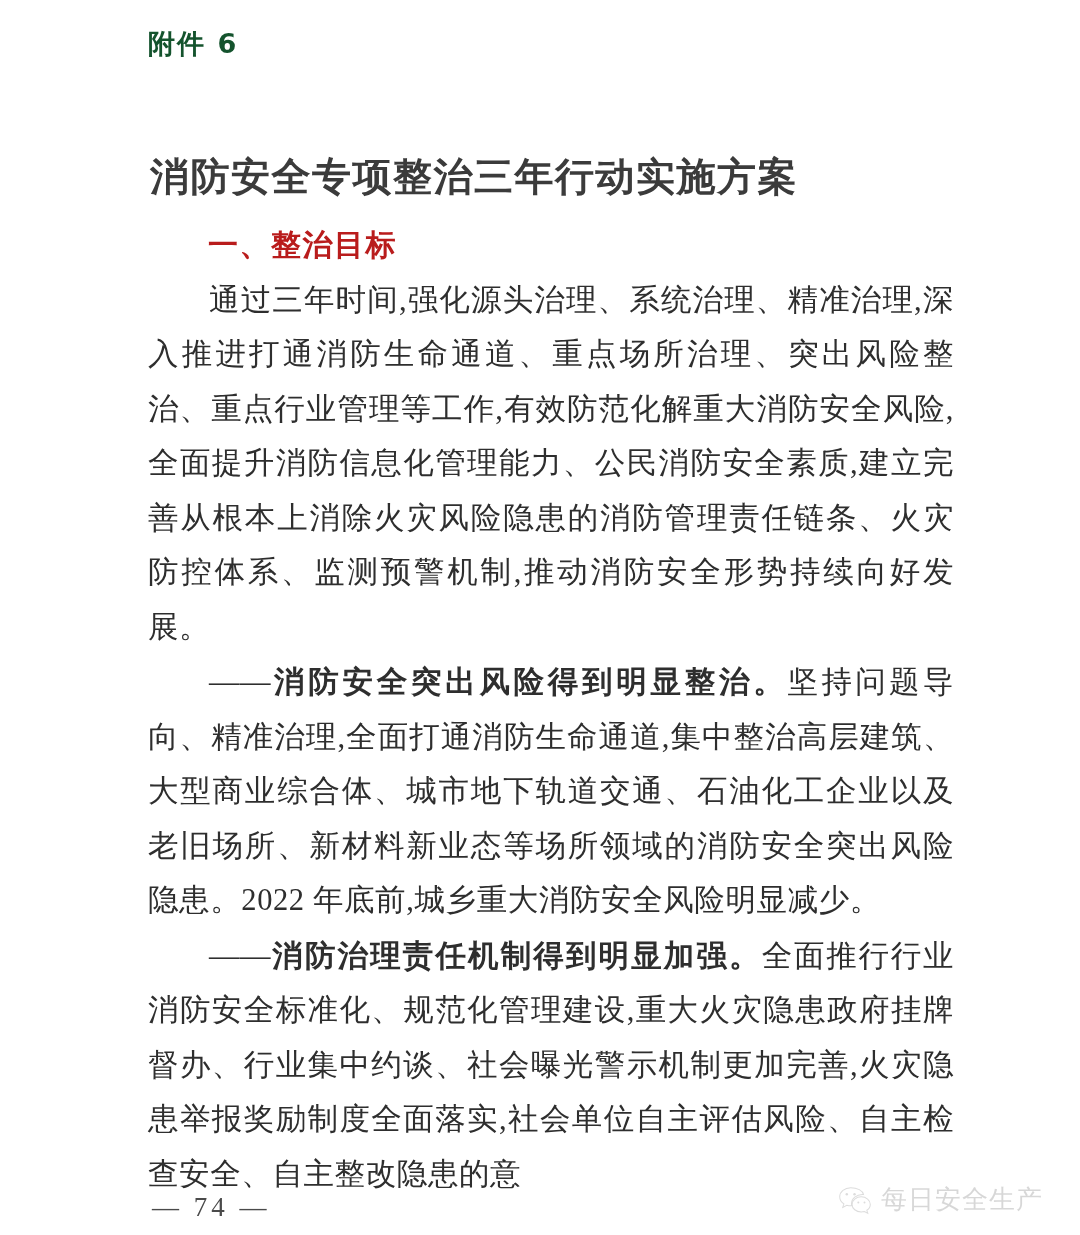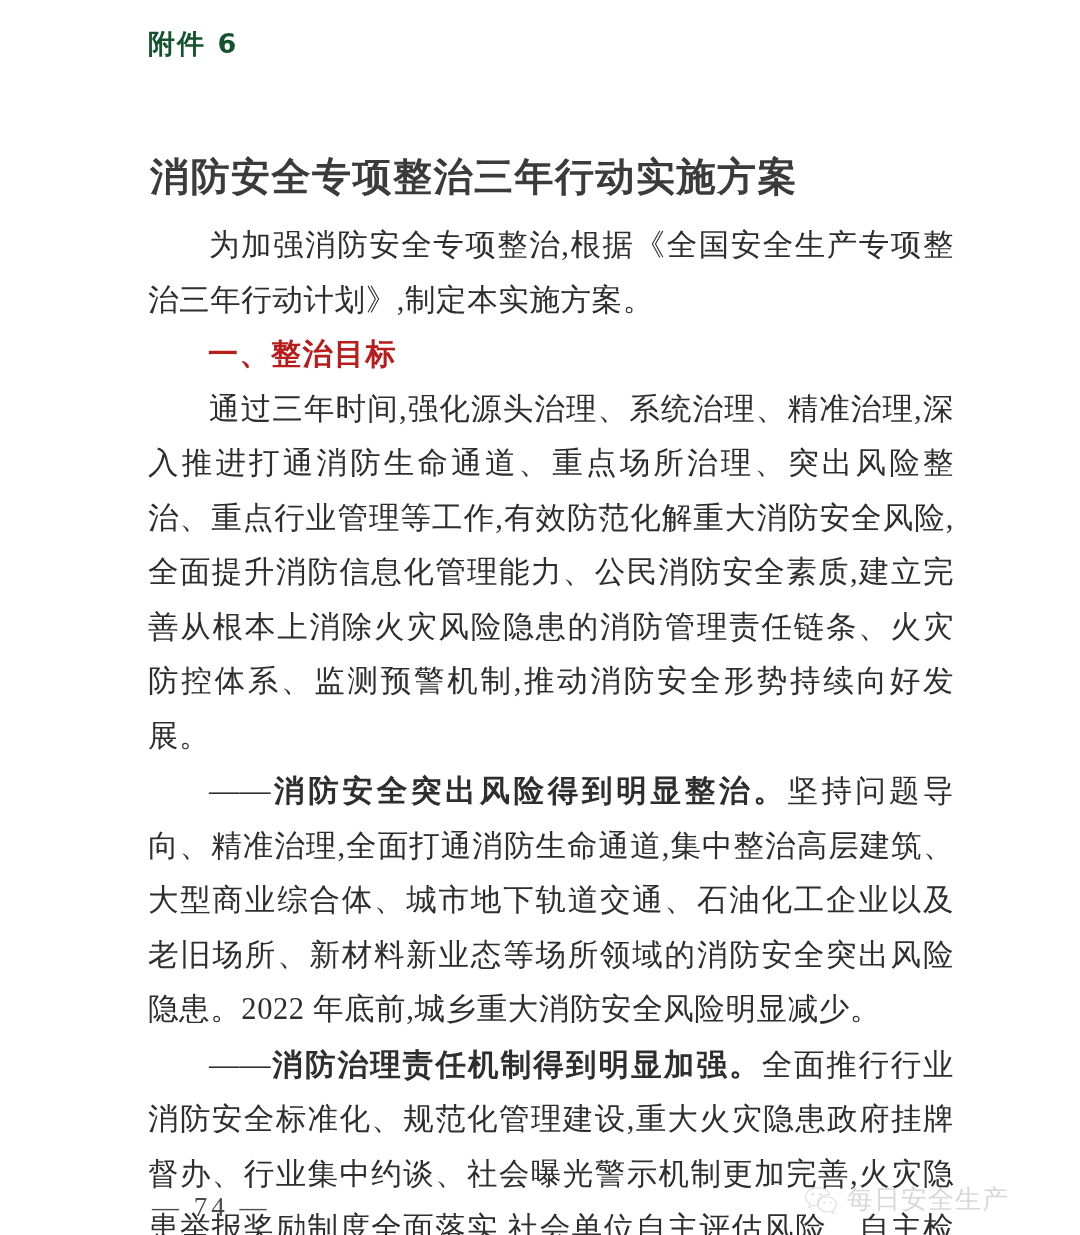--- a/index.html
+++ b/index.html
@@ -102,21 +102,21 @@
     font-family: "Liberation Serif", "DejaVu Serif", serif;
     font-size: 27px;
     color: #4a4a4a;
     letter-spacing: 4px;
     white-space: nowrap;
   }
 
   
   .watermark {
     position: absolute;
-    left: 804px;
+    left: 838px;
     top: 1182px;
     display: flex;
     align-items: center;
     gap: 9px;
     opacity: 0.34;
     pointer-events: none;
   }
   .watermark .wm-logo {
     width: 34px;
     height: 30px;
@@ -134,21 +134,20 @@
 <body>
 
 <div class="page">
 
   <div class="attachment-label">附件 6</div>
 
   <h1 class="doc-title">消防安全专项整治三年行动实施方案</h1>
 
   <div class="body-col">
 
-    <p class="para">为加强消防安全专项整治,根据《全国安全生产专项整治三年行动计划》,制定本实施方案。</p>
 
     <h2 class="section-heading">一、整治目标</h2>
 
     <p class="para">通过三年时间,强化源头治理、系统治理、精准治理,深入推进打通消防生命通道、重点场所治理、突出风险整治、重点行业管理等工作,有效防范化解重大消防安全风险,全面提升消防信息化管理能力、公民消防安全素质,建立完善从根本上消除火灾风险隐患的消防管理责任链条、火灾防控体系、监测预警机制,推动消防安全形势持续向好发展。</p>
 
     <p class="para"><span>——</span><span class="lead">消防安全突出风险得到明显整治。</span><span>坚持问题导向、精准治理,全面打通消防生命通道,集中整治高层建筑、大型商业综合体、城市地下轨道交通、石油化工企业以及老旧场所、新材料新业态等场所领域的消防安全突出风险隐患。2022 年底前,城乡重大消防安全风险明显减少。</span></p>
 
     <p class="para"><span>——</span><span class="lead">消防治理责任机制得到明显加强。</span><span>全面推行行业消防安全标准化、规范化管理建设,重大火灾隐患政府挂牌督办、行业集中约谈、社会曝光警示机制更加完善,火灾隐患举报奖励制度全面落实,社会单位自主评估风险、自主检查安全、自主整改隐患的意</span></p>
 
   </div>

